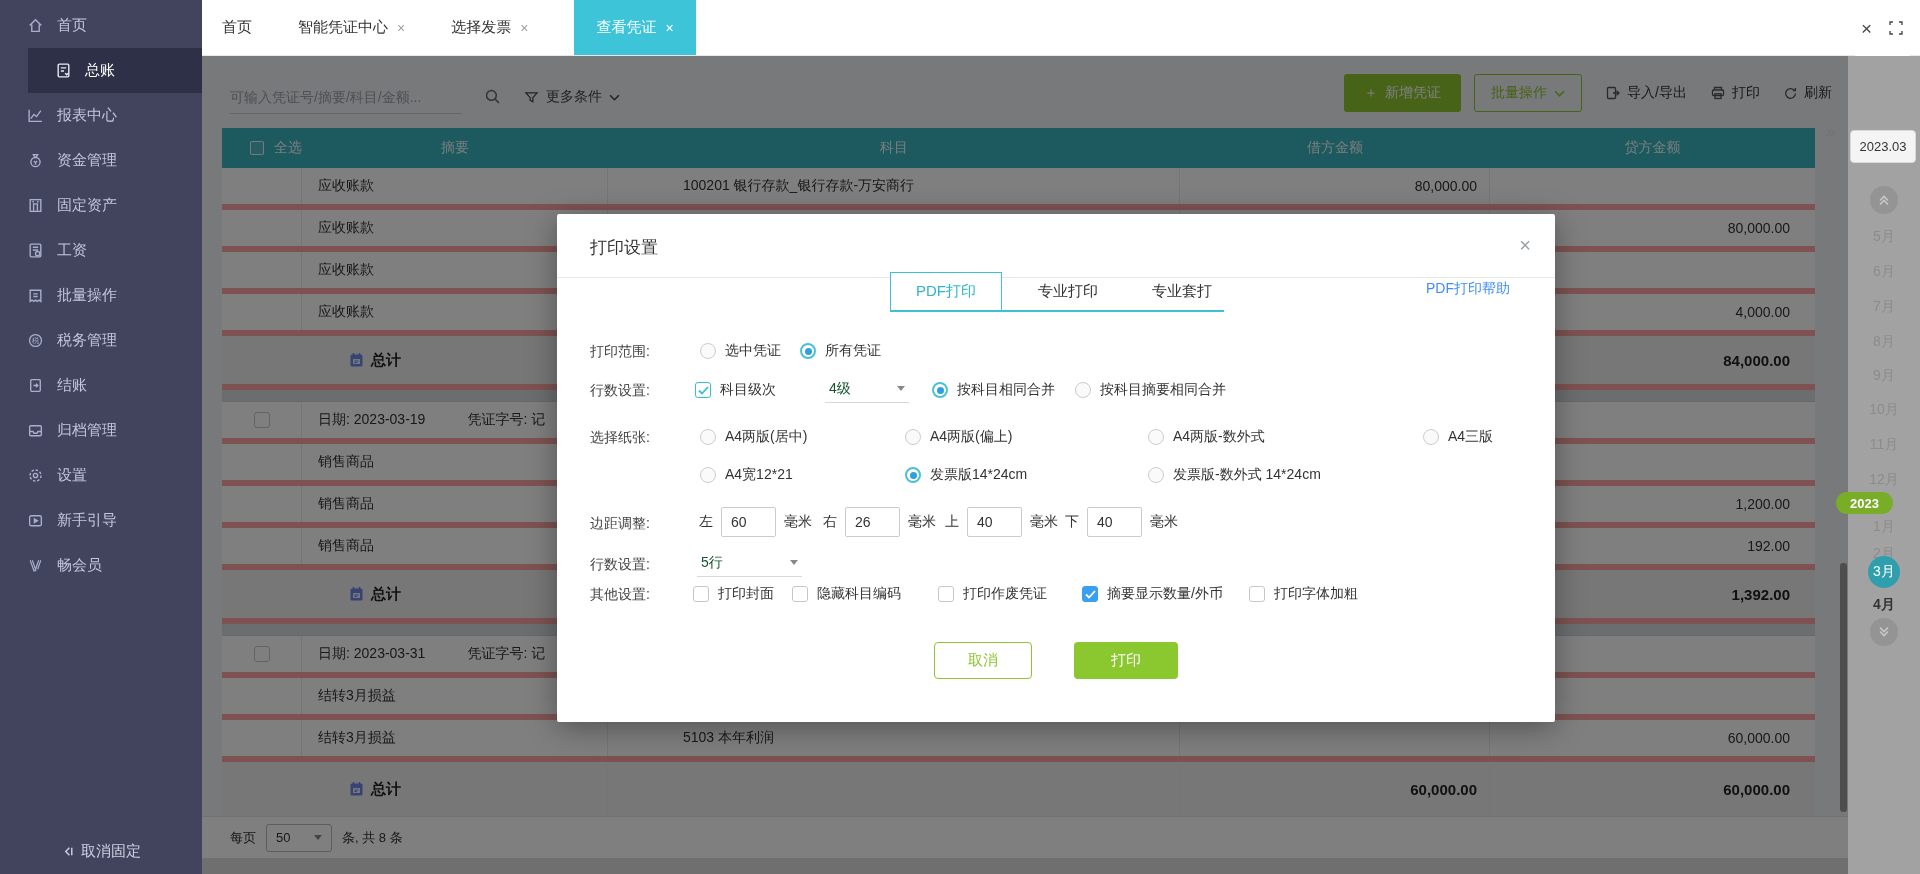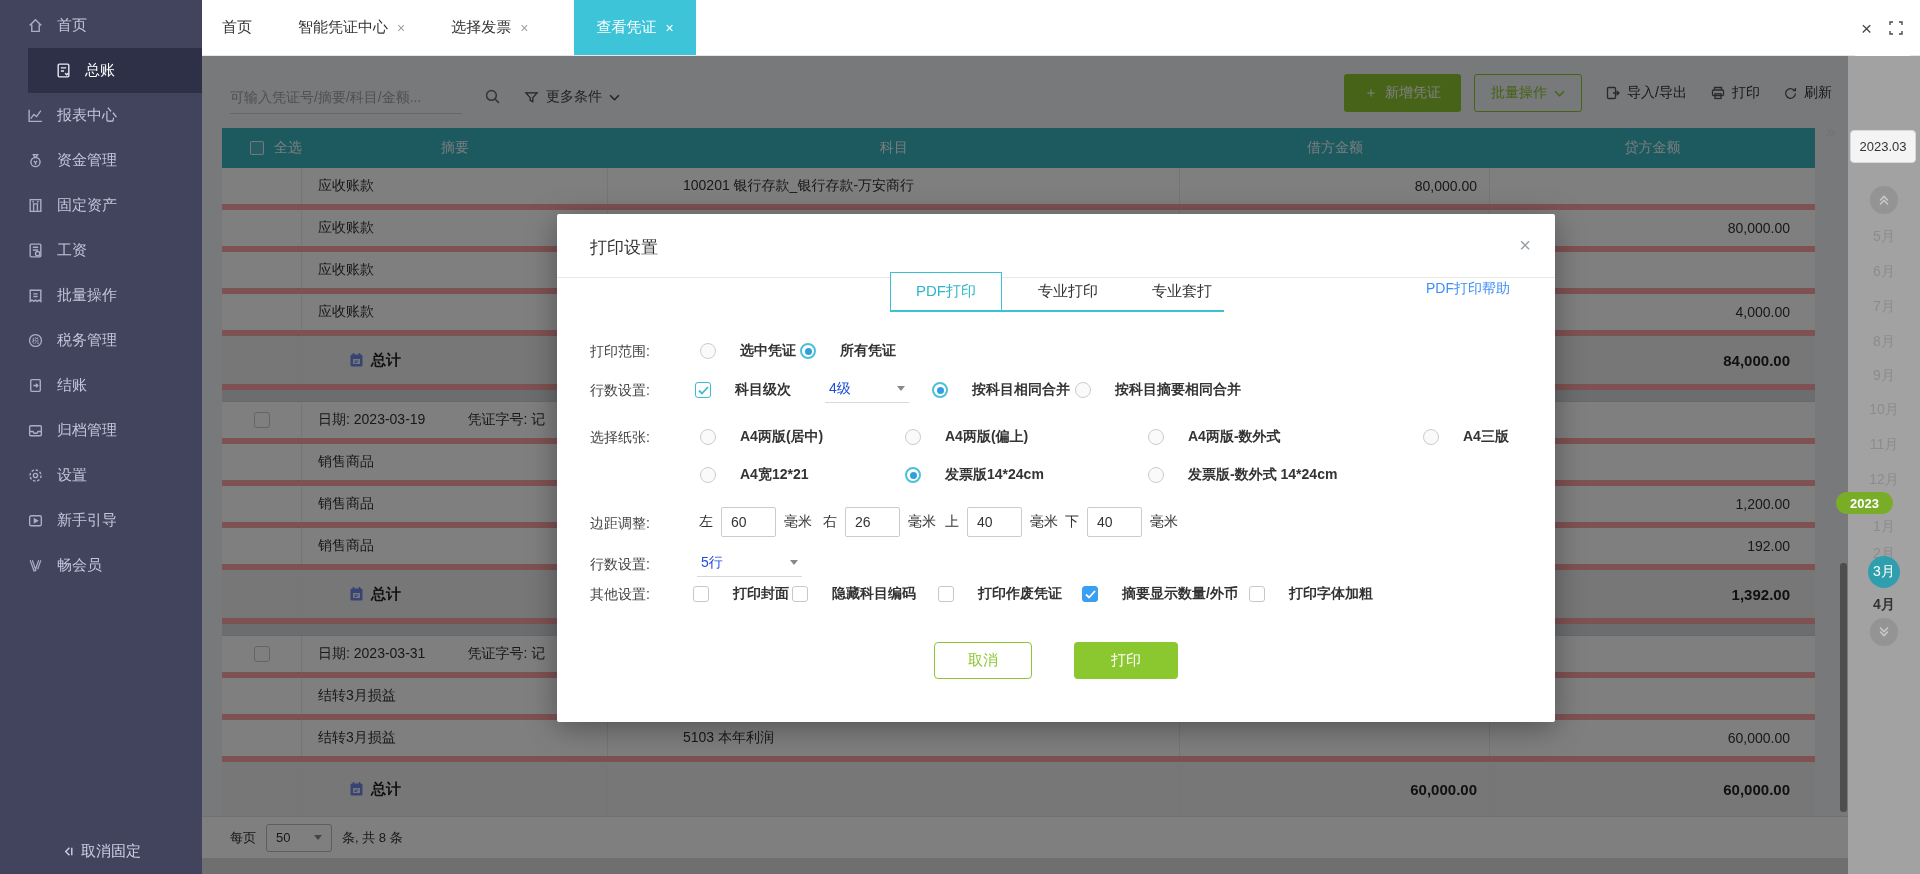--- a/index.html
+++ b/index.html
@@ -164,33 +164,33 @@
   .dlg-close { position:absolute; right:24px; top:20px; font-size:20px; color:#9aa0a8; cursor:pointer; }
   .dlg-tabs { position:absolute; left:333px; top:58px; display:flex; align-items:stretch; height:38px; }
   .dtab { display:flex; align-items:center; justify-content:center; font-size:15px; color:#333;
           cursor:pointer; padding:0 18px; margin-right:18px; }
   .dtab.active { border:1px solid #3bc0d4; border-bottom:none; color:#2fb7c7; width:112px; background:#fff; }
   .dtab-line { position:absolute; left:333px; top:96px; width:334px; height:2px; background:#3bc0d4; }
   .dlg-help { position:absolute; right:45px; top:66px; font-size:14px; color:#3f8ef5; cursor:pointer; }
 
   .drow { position:absolute; left:0; width:100%; height:22px; }
   .dlabel { position:absolute; left:33px; top:0; font-size:14px; color:#444; line-height:22px; }
-  .opt { position:absolute; top:0; display:flex; align-items:center; gap:24px; height:22px;
-         font-size:14px; color:#333; cursor:pointer;font-weight:bold; }
+  .opt { position:absolute; top:0; display:flex; align-items:center; gap:9px; height:22px;
+         font-size:14px; color:#333; cursor:pointer; }
   .radio { width:16px; height:16px; border-radius:50%; border:1px solid #ccc; background:#fafafa; flex:none; }
   .radio.sel { border:2px solid #4cc0d6; background:#fff; position:relative; }
   .radio.sel::after { content:""; position:absolute; left:2.5px; top:2.5px; width:7px; height:7px;
                       border-radius:50%; background:#2f9fe0; }
   .cb { width:16px; height:16px; border:1px solid #c4c8cc; border-radius:3px; background:#fff;
         flex:none; display:flex; align-items:center; justify-content:center; }
   .cb.cyan { border-color:#3bbcd4; }
   .cb.blue { border-color:#3a9ff0; background:#3a9ff0; }
   .usel { position:absolute; top:-4px; height:28px; border-bottom:1px solid #d8d8d8;
           display:flex; align-items:center; justify-content:space-between; cursor:pointer;
-          font-size:14px; color:#1d4ed8; padding:0 4px; }
+          font-size:14px; color:#14532d; padding:0 4px; }
   .mgroup { position:absolute; top:-5px; display:flex; align-items:center; gap:8px;
             font-size:14px; color:#333; }
   .mbox { width:55px; height:30px; border:1px solid #c8ccd0; border-radius:2px; text-align:left;
           padding-left:9px; font-size:14px; color:#333; font-family:inherit; outline:none; }
   .dlg-btn-cancel { position:absolute; left:377px; top:428px; width:98px; height:37px; background:#fff;
           border:1px solid #8cc630; border-radius:4px; color:#8cc630; font-size:15px; cursor:pointer;
           font-family:inherit; }
   .dlg-btn-ok { position:absolute; left:517px; top:428px; width:104px; height:37px; background:#8bc72e;
           border:none; border-radius:4px; color:#fff; font-size:15px; cursor:pointer; font-family:inherit; }
 </style>

